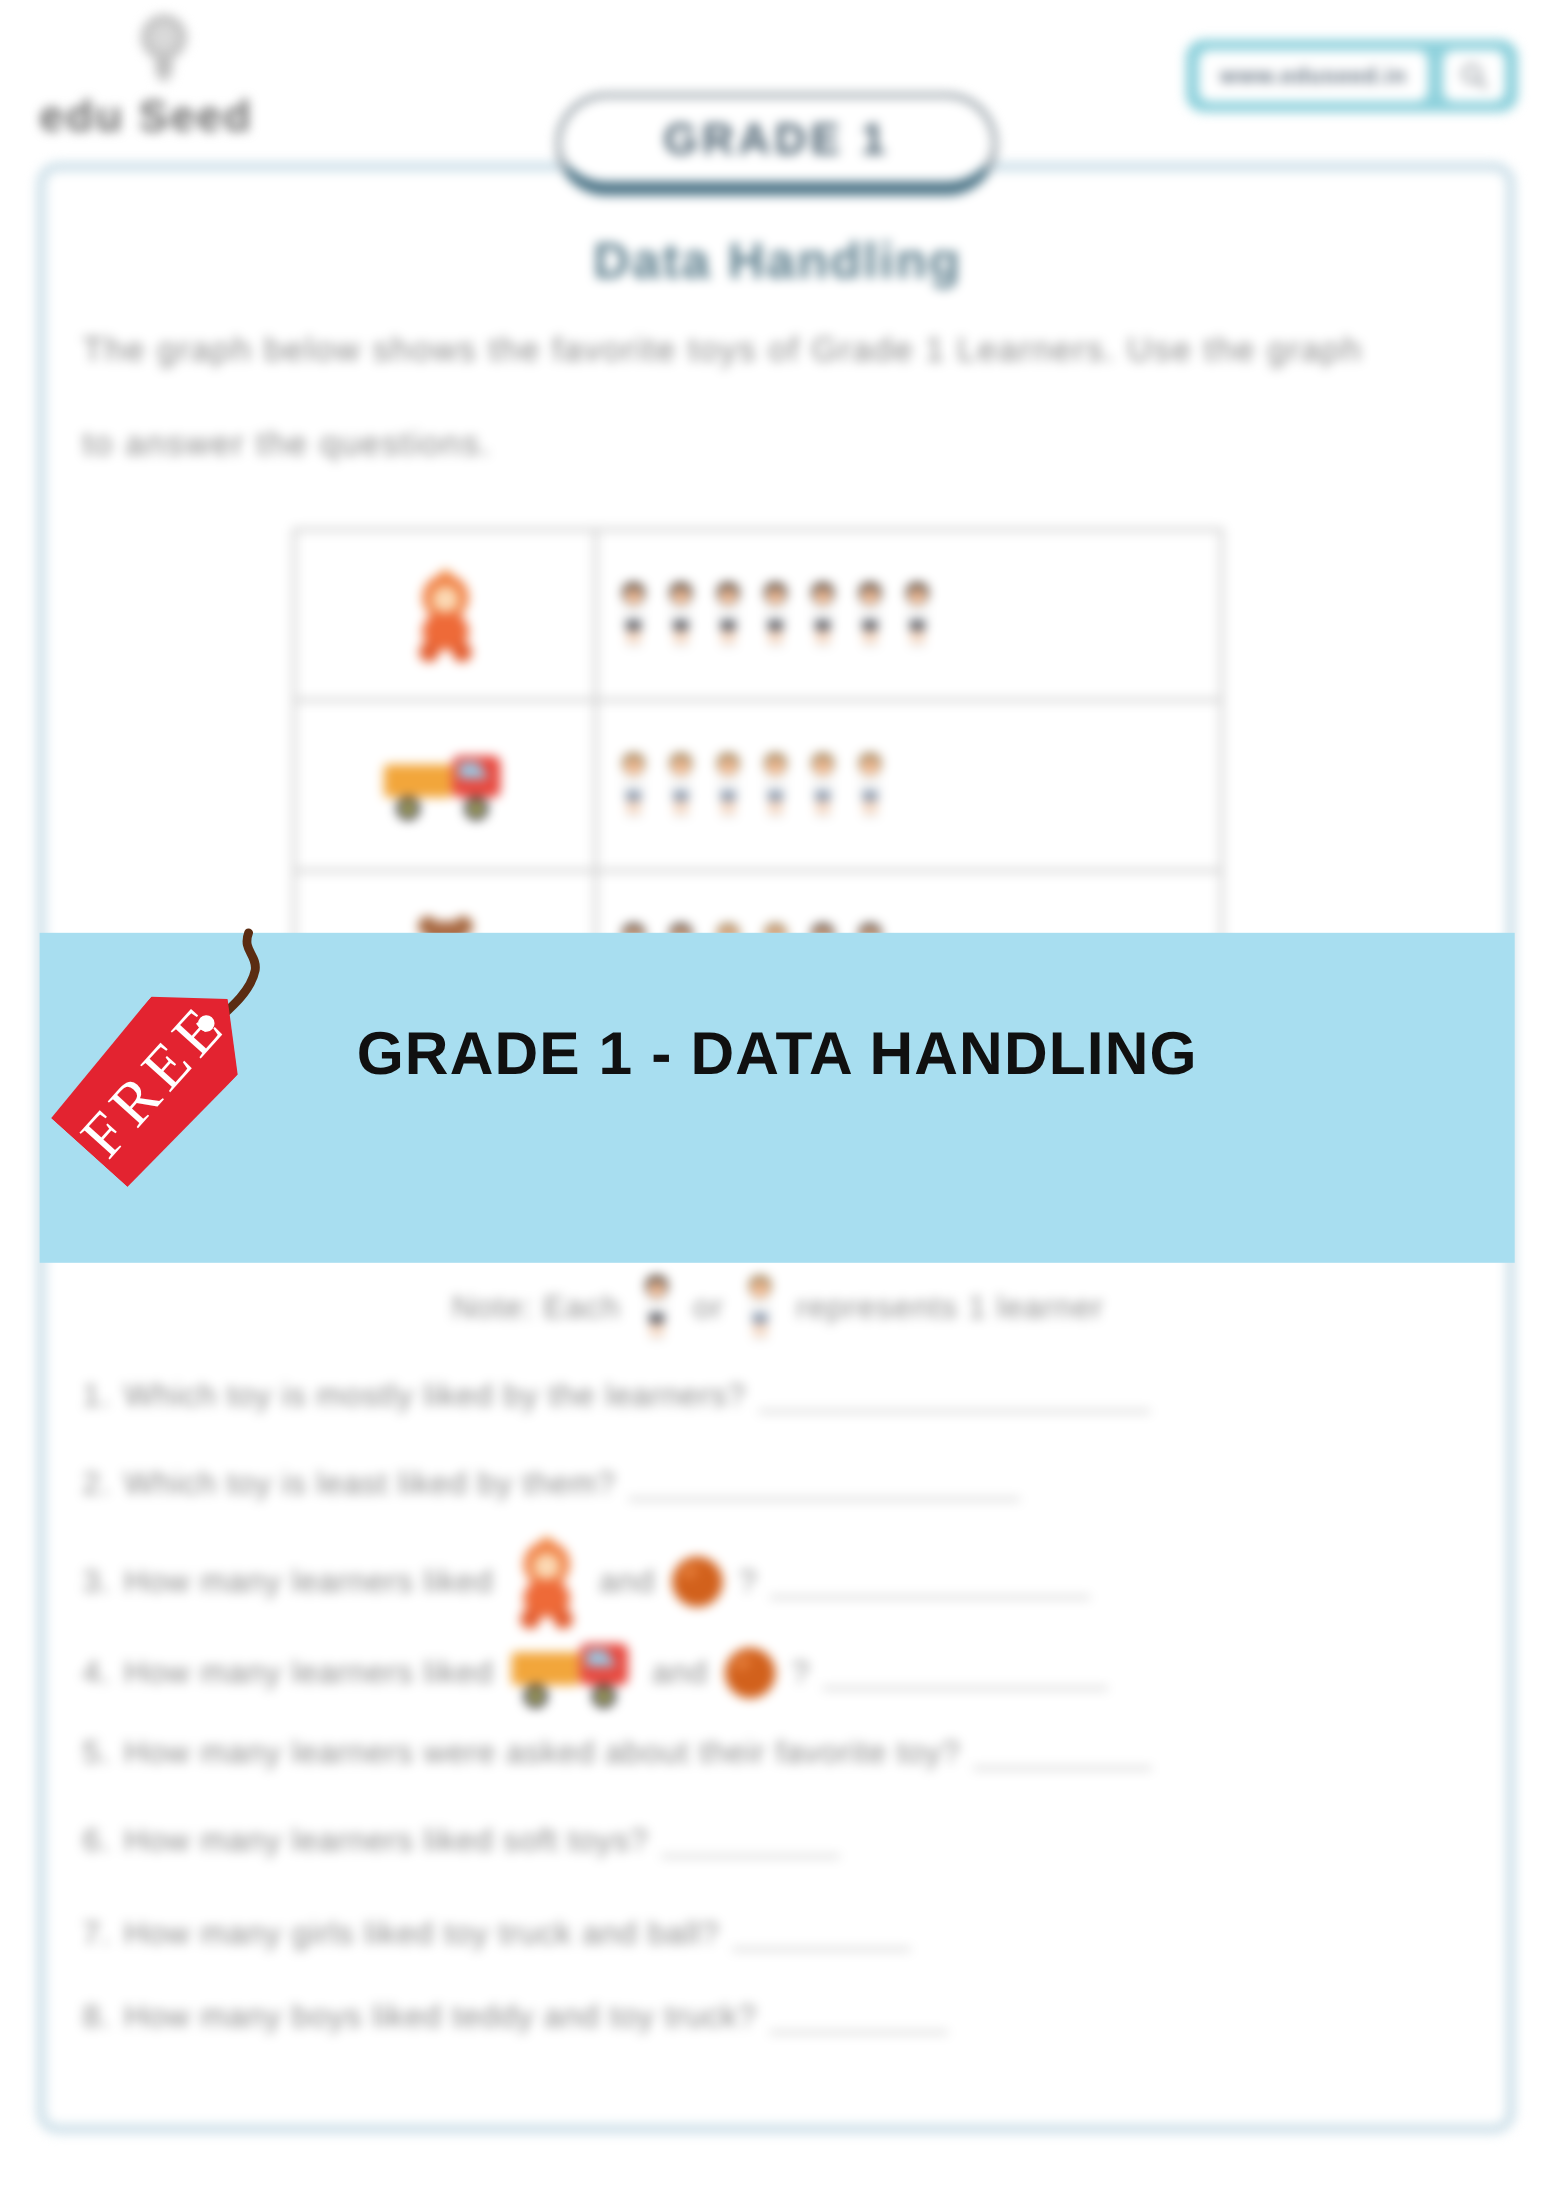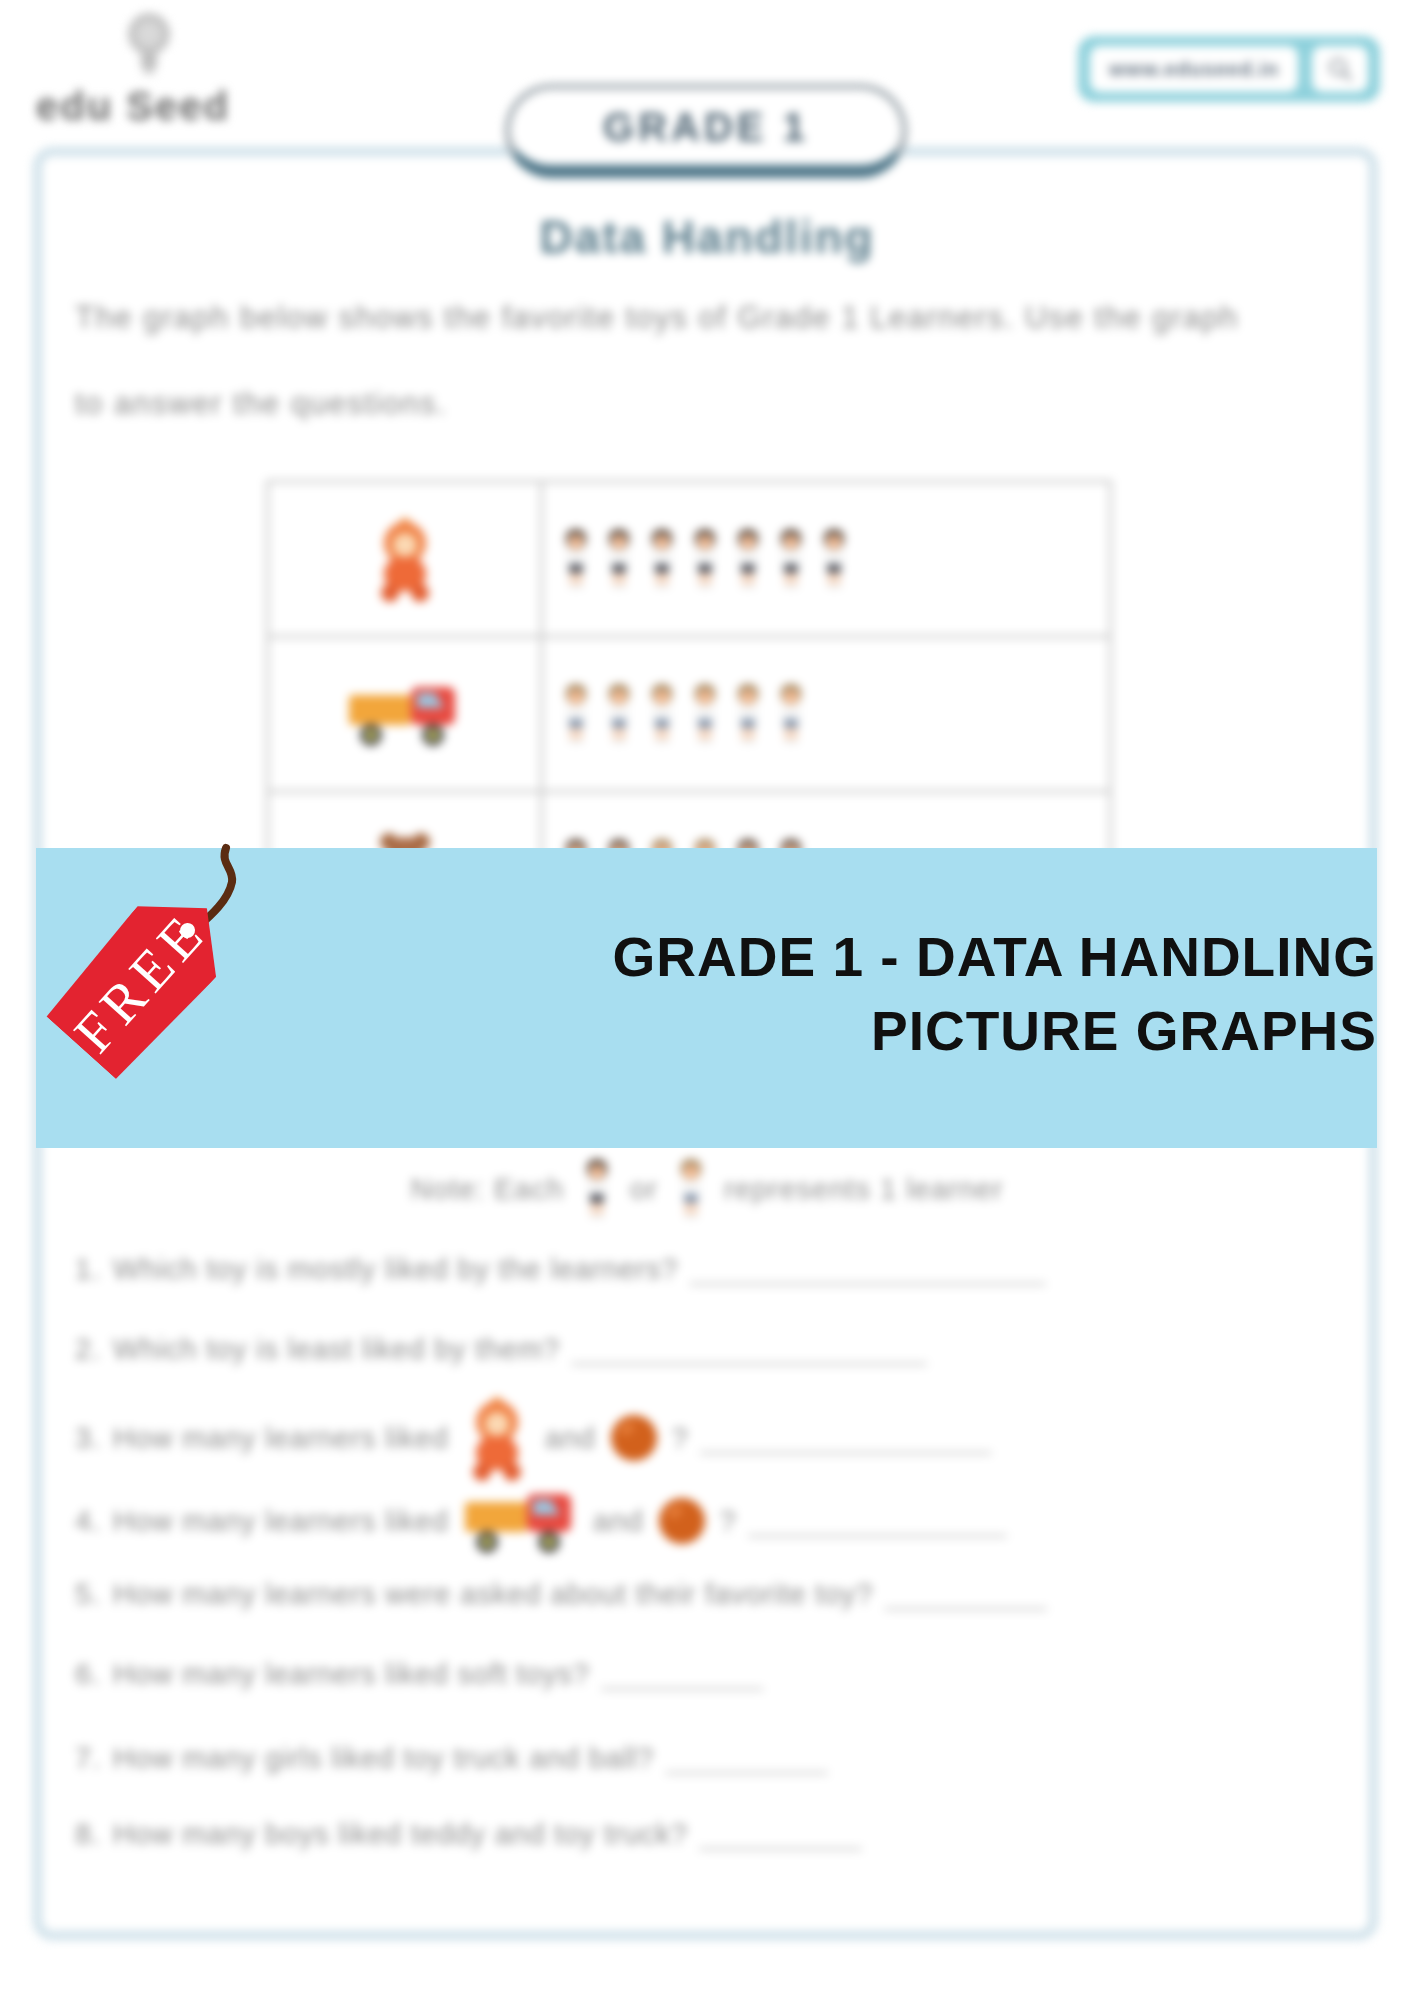--- a/index.html
+++ b/index.html
@@ -57,21 +57,21 @@
   
   .questions{position:absolute;left:75px;top:1240px;width:1270px;}
   .question-row{position:absolute;left:0;display:flex;align-items:center;gap:12px;
             font-size:29px;color:#8d8d8d;letter-spacing:0.8px;white-space:nowrap;}
   .blank{color:#b3b3b3;letter-spacing:0;}
   .inline-icon{display:inline-flex;align-items:center;}
 
   
   .banner{position:absolute;left:36px;top:848px;width:1341px;height:300px;z-index:10;}
   .banner-bg{position:absolute;inset:0;}
-  .banner-title{position:absolute;left:0;top:72px;width:100%;text-align:right;
+  .banner-title{position:absolute;left:0;top:72px;width:100%;text-align:center;
             font-size:55px;line-height:74px;font-weight:bold;color:#101010;letter-spacing:1px;
             font-family:"Liberation Sans",sans-serif;}
 
   .free-tag{position:absolute;left:50px;top:925px;width:188px;height:106px;z-index:12;
             transform:rotate(-48deg);transform-origin:center;}
   .tag-body{position:absolute;inset:0;background:#e32330;
             clip-path:polygon(0 6%,76% 0,100% 50%,76% 100%,0 94%);
             display:flex;align-items:center;justify-content:flex-start;}
   .tag-label{width:76%;text-align:center;font-family:"Liberation Serif",serif;
             font-size:56px;color:#fff;letter-spacing:7px;padding-left:6px;}
@@ -529,21 +529,20 @@
           <span>How many boys liked teddy and toy truck?</span>
           <span class="blank">__________</span>
         </div>
       </div>
   </div>
 
   <div class="banner">
     <div class="banner-bg" id="banner-bg" style="background: rgb(168, 222, 240);"></div>
     <div class="banner-title" style="color: rgb(16, 16, 16);">
       <div>GRADE 1 - DATA HANDLING</div>
-      <div>PICTURE GRAPHS</div>
     </div>
   </div>
 
   <span class="tag-string">
     <svg width="90" height="110" viewBox="0 0 90 110">
       <path id="string-path" d="M 14 96 C 32 80, 52 64, 56 44 C 58 30, 44 26, 50 10" fill="none" stroke="#5b2c12" stroke-width="8" stroke-linecap="round"></path>
     </svg>
   </span>
 
   <div class="free-tag">

